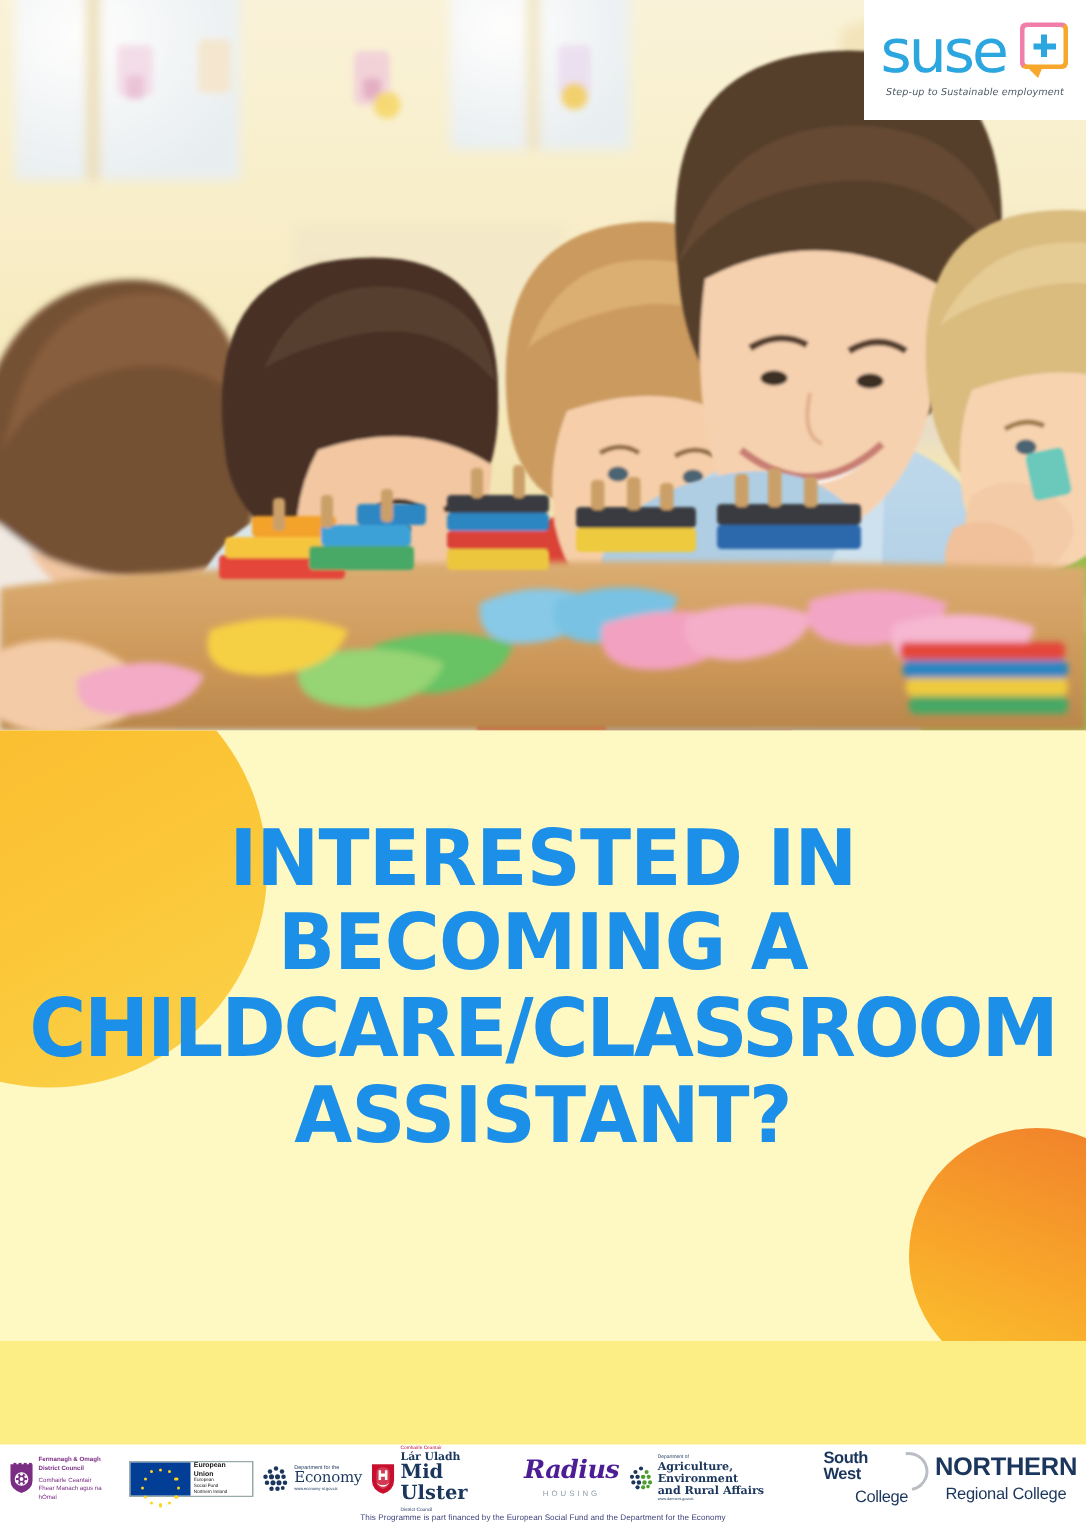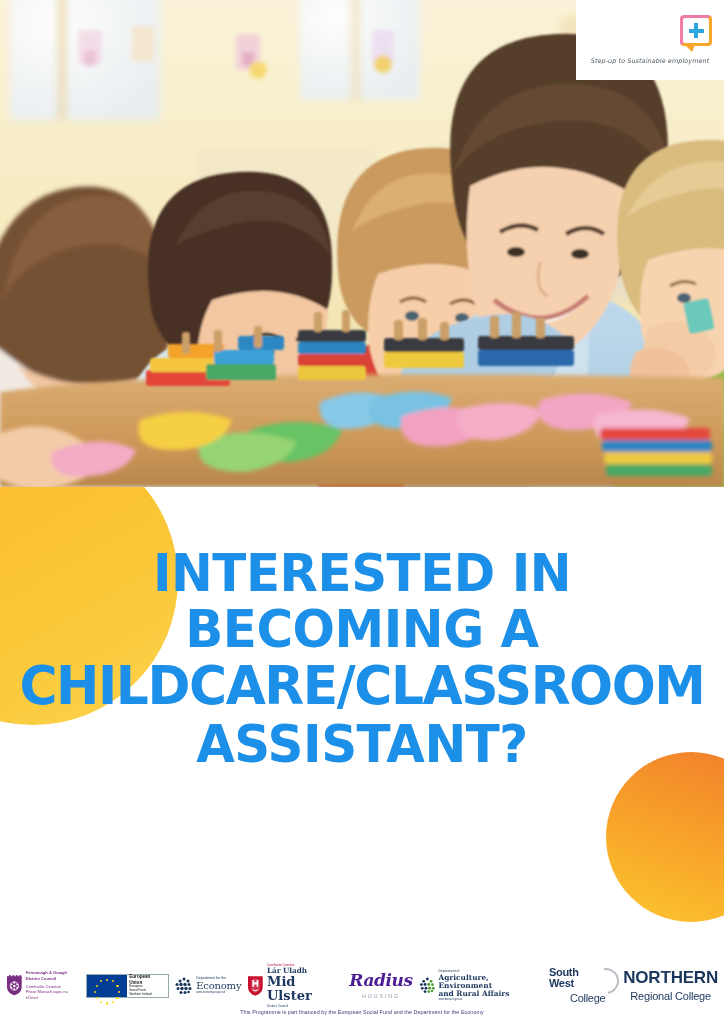--- a/index.html
+++ b/index.html
@@ -56,22 +56,22 @@
   .suse-plus::before{ left:5.5px; top:0; width:4px; height:15px; }
   .suse-plus::after{ top:5.5px; left:0; height:4px; width:15px; }
   .suse-tag {
     font-family:"DejaVu Sans", sans-serif;
     font-size:6.4px; font-style:italic; color:#4E5A63;
     letter-spacing:.1px; margin-top:-2px; white-space:nowrap;
   }
 
   
   .body-area {
-    position:absolute; left:0; top:487px; width:724px; height:476px;
-    background:#ffffff; overflow:hidden;
+    position:absolute; left:0; top:487px; width:724px; height:407px;
+    background:#fef9c3; overflow:hidden;
   }
   .blob-tl {
     position:absolute; left:-112px; top:-52px; width:290px; height:290px;
     border-radius:50%;
     background:linear-gradient(150deg,#FBB82C 0%, #FBC637 55%, #FBD24A 100%);
   }
   .blob-br {
     position:absolute; right:-52px; top:265px; width:170px; height:170px;
     border-radius:50%;
     background:linear-gradient(200deg,#F07C2B 0%, #F8A52A 55%, #FCC62F 100%);
@@ -399,20 +399,21 @@
           <path d="M52 452 q48 -20 84 -2 q-8 22 -44 26 q-46 4 -40 -24 z" fill="#F3A6C4"></path>
         </g>
       </g>
 
       <rect x="0" y="0" width="724" height="487" fill="#FFF6DF" opacity="0.07"></rect>
     </svg>
   </div>
 
   <div class="suse-logo">
     <div class="suse-row">
+      <span class="suse-word">suse</span>
       <span class="suse-bubble">
         <span class="suse-bubble-inner">
           <span class="suse-plus"></span>
         </span>
       </span>
     </div>
     <div class="suse-tag">Step-up to Sustainable employment</div>
   </div>
 
   <div class="body-area">

